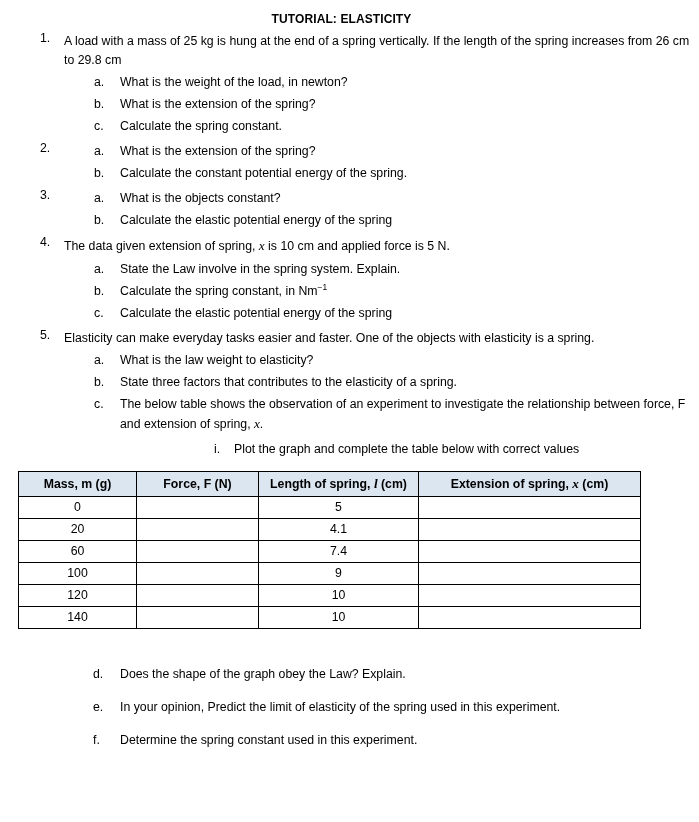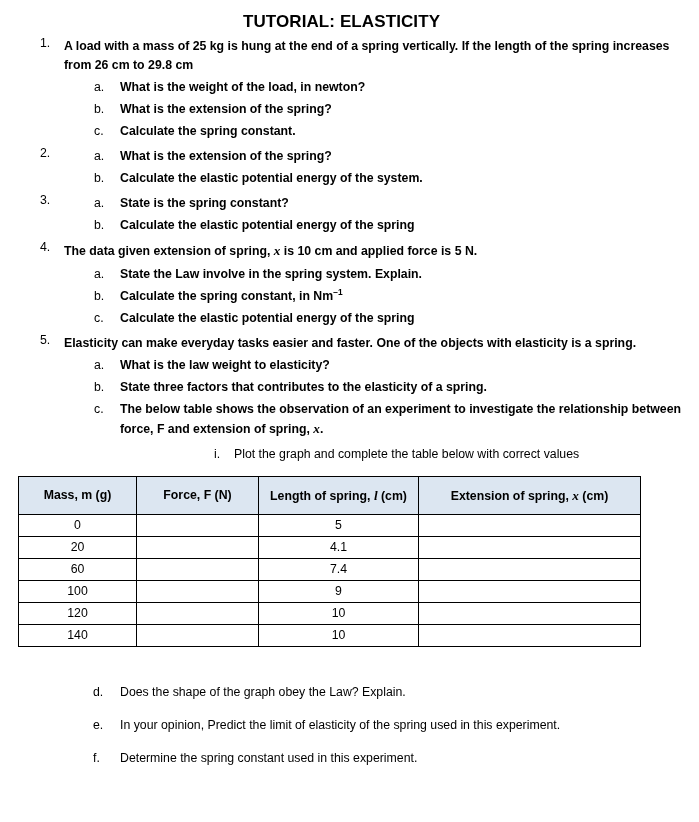--- a/index.html
+++ b/index.html
@@ -22,21 +22,21 @@
     position: relative;
     width: 699px;
     height: 822px;
     padding: 0;
   }
 
   
   .doc-title {
     text-align: center;
     font-weight: bold;
-    font-size: 17px;
+    font-size: 12px;
     letter-spacing: 0.1px;
     margin: 13px 16px 0 0;
     padding: 0;
   }
 
   
   .qlist {
     margin: 0;
     padding: 0;
     list-style: none;
@@ -50,21 +50,20 @@
   .qmark {
     position: absolute;
     left: 40px;
     top: 0;
     width: 22px;
     text-align: left;
   }
   .qbody {
     display: block;
     line-height: 1.55;
-    font-weight: bold;
   }
 
   
   .sublist {
     margin: 0;
     padding: 0;
     list-style: none;
   }
   .subitem {
     position: relative;
@@ -72,21 +71,21 @@
     margin-top: 3px;
     line-height: 1.55;
   }
   .submark {
     position: absolute;
     left: 30px;
     top: 0;
     width: 22px;
     text-align: left;
   }
-  .subbody { display: block; font-weight: bold; }
+  .subbody { display: block; }
 
   
   .deflist {
     margin: 0;
     padding: 0;
     list-style: none;
   }
   .defitem {
     position: relative;
     padding-left: 120px;
@@ -142,21 +141,21 @@
     text-align: center;
     font-size: 12.3px;
     font-weight: normal;
     padding: 0;
     height: 22px;
     vertical-align: middle;
   }
   table.data-table thead th {
     background: #dce6f1;
     font-weight: bold;
-    height: 38px;
+    height: 25px;
     white-space: nowrap;
   }
   table.data-table col.c-mass   { width: 118px; }
   table.data-table col.c-force  { width: 122px; }
   table.data-table col.c-length { width: 160px; }
   table.data-table col.c-ext    { width: 222px; }
 
   .after-table { height: 22px; }
 </style>
 </head>
@@ -189,31 +188,31 @@
 
     <li class="qitem tight">
       <span class="qmark">2.</span>
       <ol class="sublist">
         <li class="subitem">
           <span class="submark">a.</span>
           <span class="subbody">What is the extension of the spring?</span>
         </li>
         <li class="subitem">
           <span class="submark">b.</span>
-          <span class="subbody">Calculate the elastic potential energy of the system.</span>
+          <span class="subbody">Calculate the constant potential energy of the spring.</span>
         </li>
       </ol>
     </li>
 
     <li class="qitem tight">
       <span class="qmark">3.</span>
       <ol class="sublist">
         <li class="subitem">
           <span class="submark">a.</span>
-          <span class="subbody">State is the spring constant?</span>
+          <span class="subbody">What is the objects constant?</span>
         </li>
         <li class="subitem">
           <span class="submark">b.</span>
           <span class="subbody">Calculate the elastic potential energy of the spring</span>
         </li>
       </ol>
     </li>
 
     <li class="qitem tight">
       <span class="qmark">4.</span>

